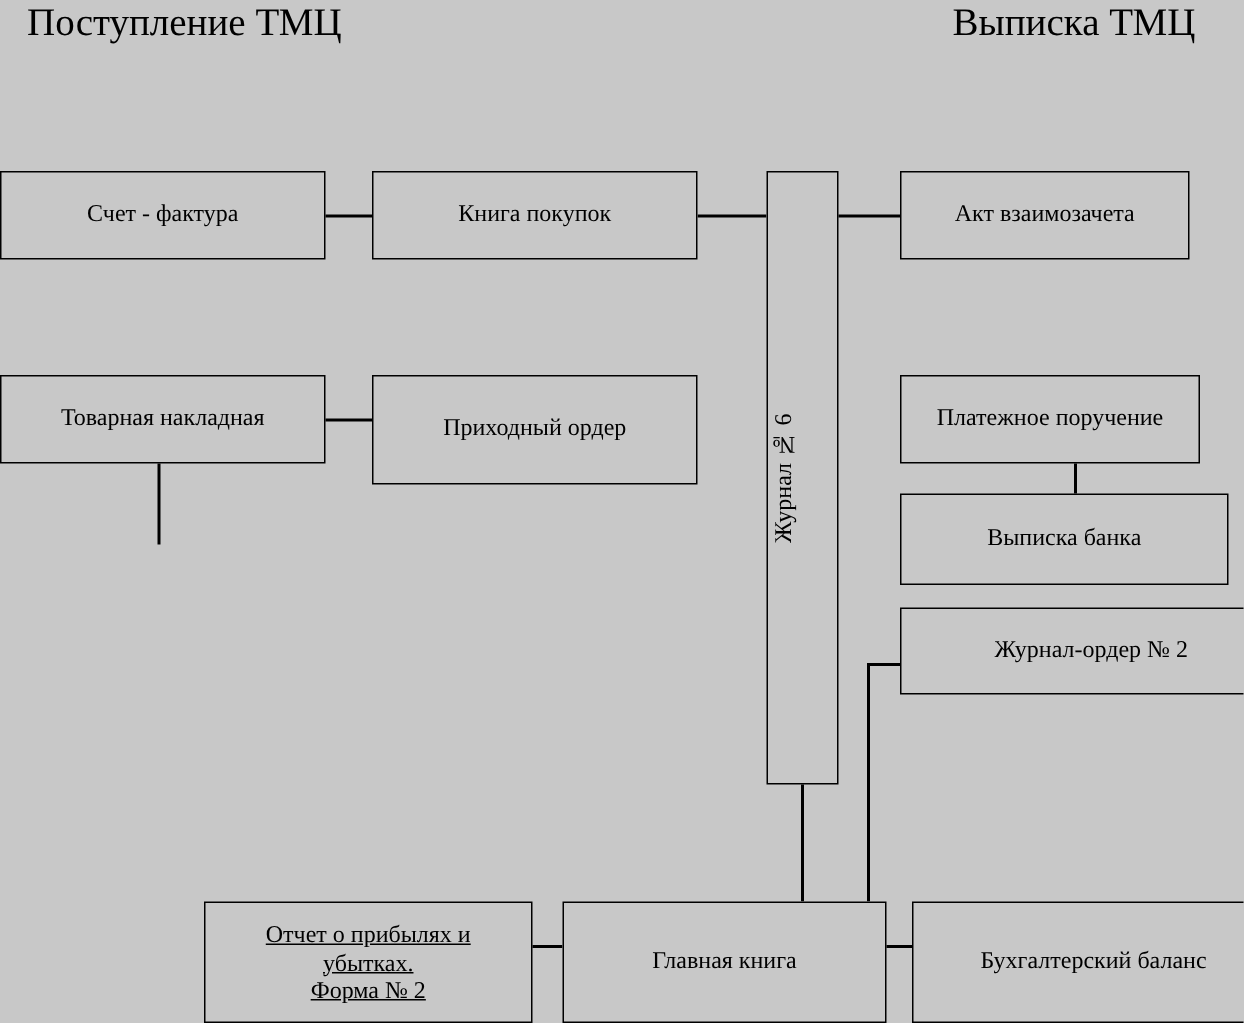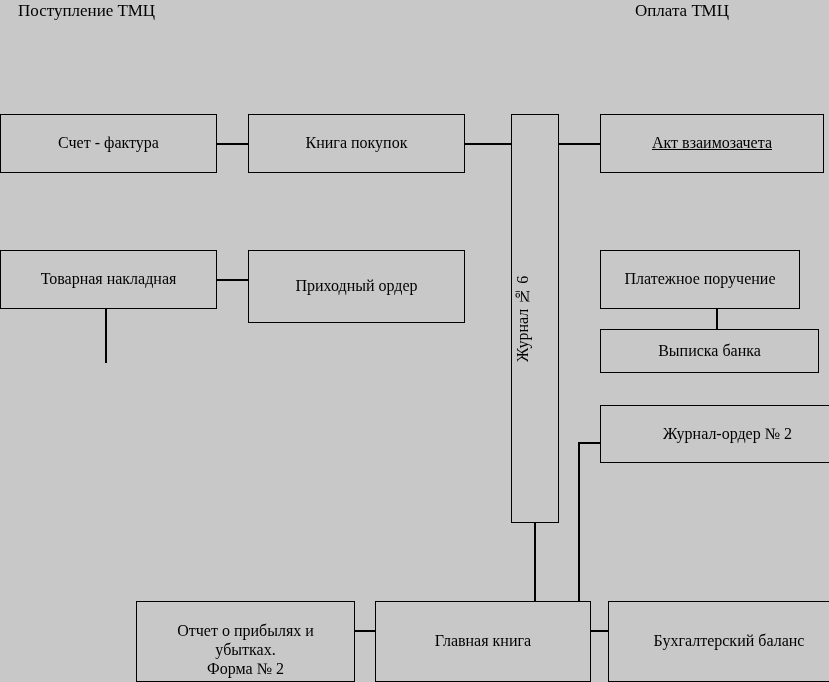--- a/index.html
+++ b/index.html
@@ -17,21 +17,21 @@
     color: #000;
   }
   #diagram {
     position: absolute;
     left: 0; top: 0;
     width: 829px;
     height: 682px;
   }
   .heading {
     position: absolute;
-    font-size: 17px;
+    font-size: 26px;
     line-height: 1;
     white-space: nowrap;
     color: #000;
   }
   #heading-left  { left: 18px;  top: 2px; }
   #heading-right { left: 635px; top: 2px; }
 
   .node {
     position: absolute;
     box-sizing: border-box;
@@ -40,22 +40,23 @@
     display: flex;
     align-items: center;
     justify-content: center;
     text-align: center;
     font-size: 16px;
     line-height: 1.18;
     padding: 2px 6px;
     color: #000;
   }
   .node.top-text {
-    align-items: flex-end;
+    align-items: center;
     padding-top: 5px;
+    text-decoration: underline;
   }
   .node.vertical {
     writing-mode: vertical-rl;
     transform: rotate(180deg);
     padding: 6px 2px;
   }
   .node .label {
     display: block;
     width: 100%;
     white-space: pre-line;
@@ -68,21 +69,21 @@
   }
   .conn.h { height: 1.5px; }
   .conn.v { width: 1.5px; }
 </style>
 </head>
 <body>
 
 <div id="diagram">
 
   <div class="heading" id="heading-left">Поступление ТМЦ</div>
-  <div class="heading" id="heading-right">Оплата ТМЦ</div>
+  <div class="heading" id="heading-right">Выписка ТМЦ</div>
 
   <div class="conn h" style="left:216px; top:143px; width:32px;"></div>
 
   <div class="conn h" style="left:465px; top:143px; width:46px;"></div>
 
   <div class="conn h" style="left:558px; top:143px; width:42px;"></div>
 
   <div class="conn h" style="left:216px; top:279px; width:32px;"></div>
 
   <div class="conn v" style="left:105px; top:308px; height:55px;"></div>
@@ -104,38 +105,38 @@
   </div>
 
   <div class="node" style="left:0px; top:114px; width:217px; height:59px;">
     <span class="label">Счет - фактура</span>
   </div>
 
   <div class="node vertical" style="left:511px; top:114px; width:48px; height:409px;">
     <span class="label">Журнал № 6</span>
   </div>
 
-  <div class="node" style="left:600px; top:114px; width:224px; height:59px;text-decoration:underline;">
+  <div class="node" style="left:600px; top:114px; width:193px; height:59px;">
     <span class="label">Акт взаимозачета</span>
   </div>
 
   <div class="node" style="left:0px; top:250px; width:217px; height:59px;justify-content:center;">
     <span class="label">Товарная накладная</span>
   </div>
 
   <div class="node" style="left:248px; top:250px; width:217px; height:73px;justify-content:center;">
     <span class="label">Приходный ордер</span>
   </div>
 
   <div class="node" style="left:600px; top:250px; width:200px; height:59px;font-family:Liberation Serif, serif;">
     <span class="label">Платежное поручение</span>
   </div>
 
 
-  <div class="node" style="left:600px; top:329px; width:219px; height:44px;">
+  <div class="node" style="left:600px; top:329px; width:219px; height:61px;">
     <span class="label">Выписка банка</span>
   </div>
 
   <div class="node" style="left:600px; top:405px; width:255px; height:58px;">
     <span class="label">Журнал-ордер № 2</span>
   </div>
 
   <div class="node top-text" style="left:136px; top:601px; width:219px; height:81px;">
     <span class="label">Отчет о прибылях и
 убытках.

